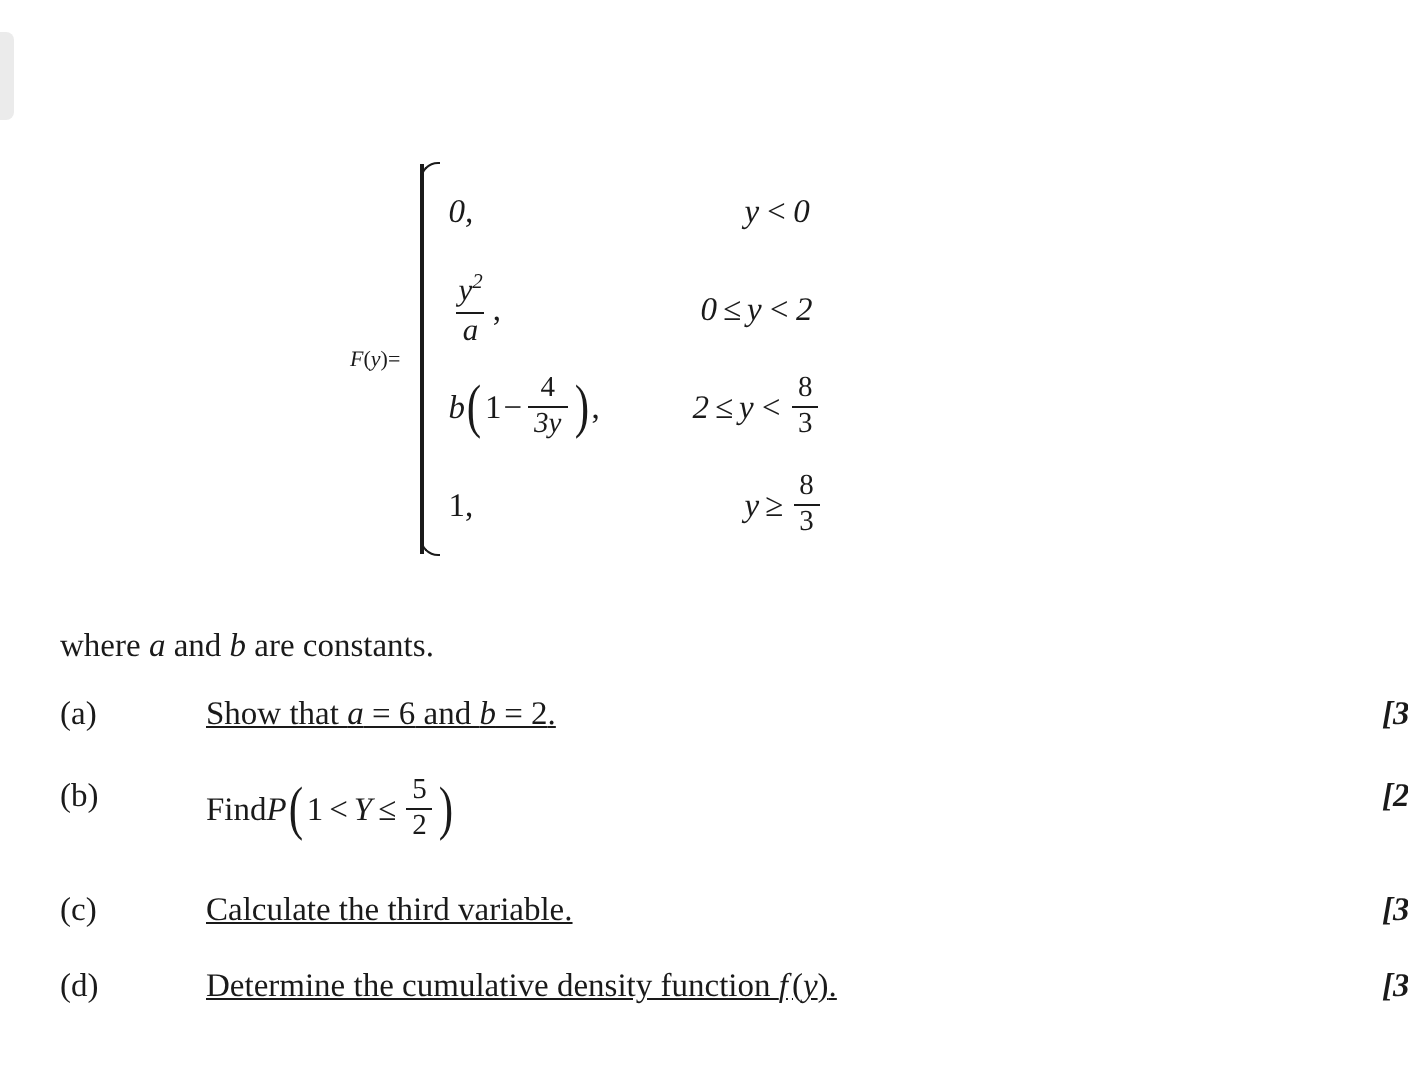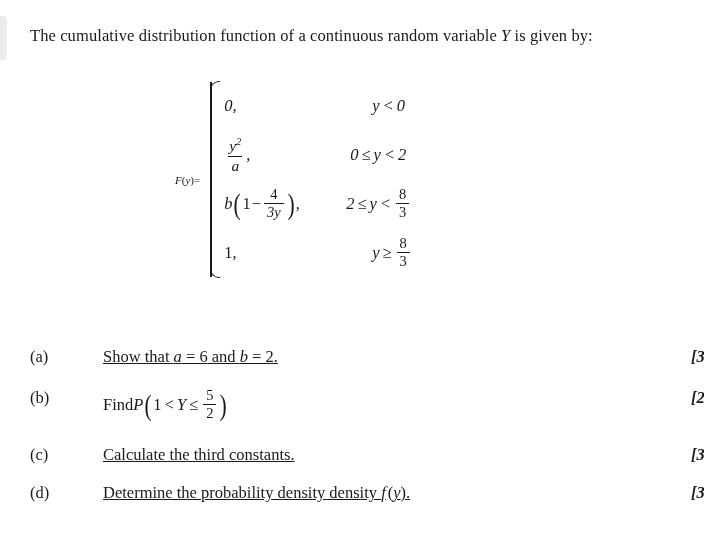--- a/index.html
+++ b/index.html
@@ -201,23 +201,20 @@
     align-items: center;
   }
 </style>
 </head>
 <body>
 
 <div class="page">
 
   <div class="edge-mark"></div>
 
-  <div class="intro">
-    <span>The cumulative distribution function of a continuous random variable </span><span class="var">Y</span><span> is given by:</span>
-  </div>
 
   <div class="fn-block">
     <span class="fn-lhs">
       <span>F</span><span class="paren">(</span><span>y</span><span class="paren">)</span><span class="comma">=</span>
     </span>
 
     <span class="brace">
         <span class="brace-bot"></span>
       </span>
 
@@ -282,20 +279,23 @@
           <span class="frac small">
             <span class="num" style="font-style:normal;">8</span>
             <span class="den" style="font-style:normal;">3</span>
           </span>
         </span>
       </div>
 
     </div>
   </div>
 
+  <div class="where-line">
+    <span>where </span><i>a</i><span> and </span><i>b</i><span> are constants.</span>
+  </div>
 
   <div class="q qa">
     <span class="label">(a)</span>
     <span class="text">
       <span>Show that </span><i>a</i><span> = 6</span><span>  and  </span><i>b</i><span> = 2</span><span>.</span>
     </span>
     <span class="marks">[3 marks]</span>
   </div>
 
   <div class="q qb">
@@ -314,25 +314,25 @@
             <span class="den">2</span>
           </span>
           <span class="bigparen">)</span>
       </span>
     </span>
     <span class="marks">[2 marks]</span>
   </div>
 
   <div class="q qc">
     <span class="label">(c)</span>
-    <span class="text">Calculate the third constants.</span>
+    <span class="text">Calculate the third variable.</span>
     <span class="marks">[3 marks]</span>
   </div>
 
   <div class="q qd">
     <span class="label">(d)</span>
     <span class="text">
-      <span>Determine the probability density density </span><i>f</i><span style="margin-left:2px;">(</span><i>y</i><span>)</span><span>.</span>
+      <span>Determine the cumulative density function </span><i>f</i><span style="margin-left:2px;">(</span><i>y</i><span>)</span><span>.</span>
     </span>
     <span class="marks">[3 marks]</span>
   </div>
 
 </div>
 
 </body></html>

